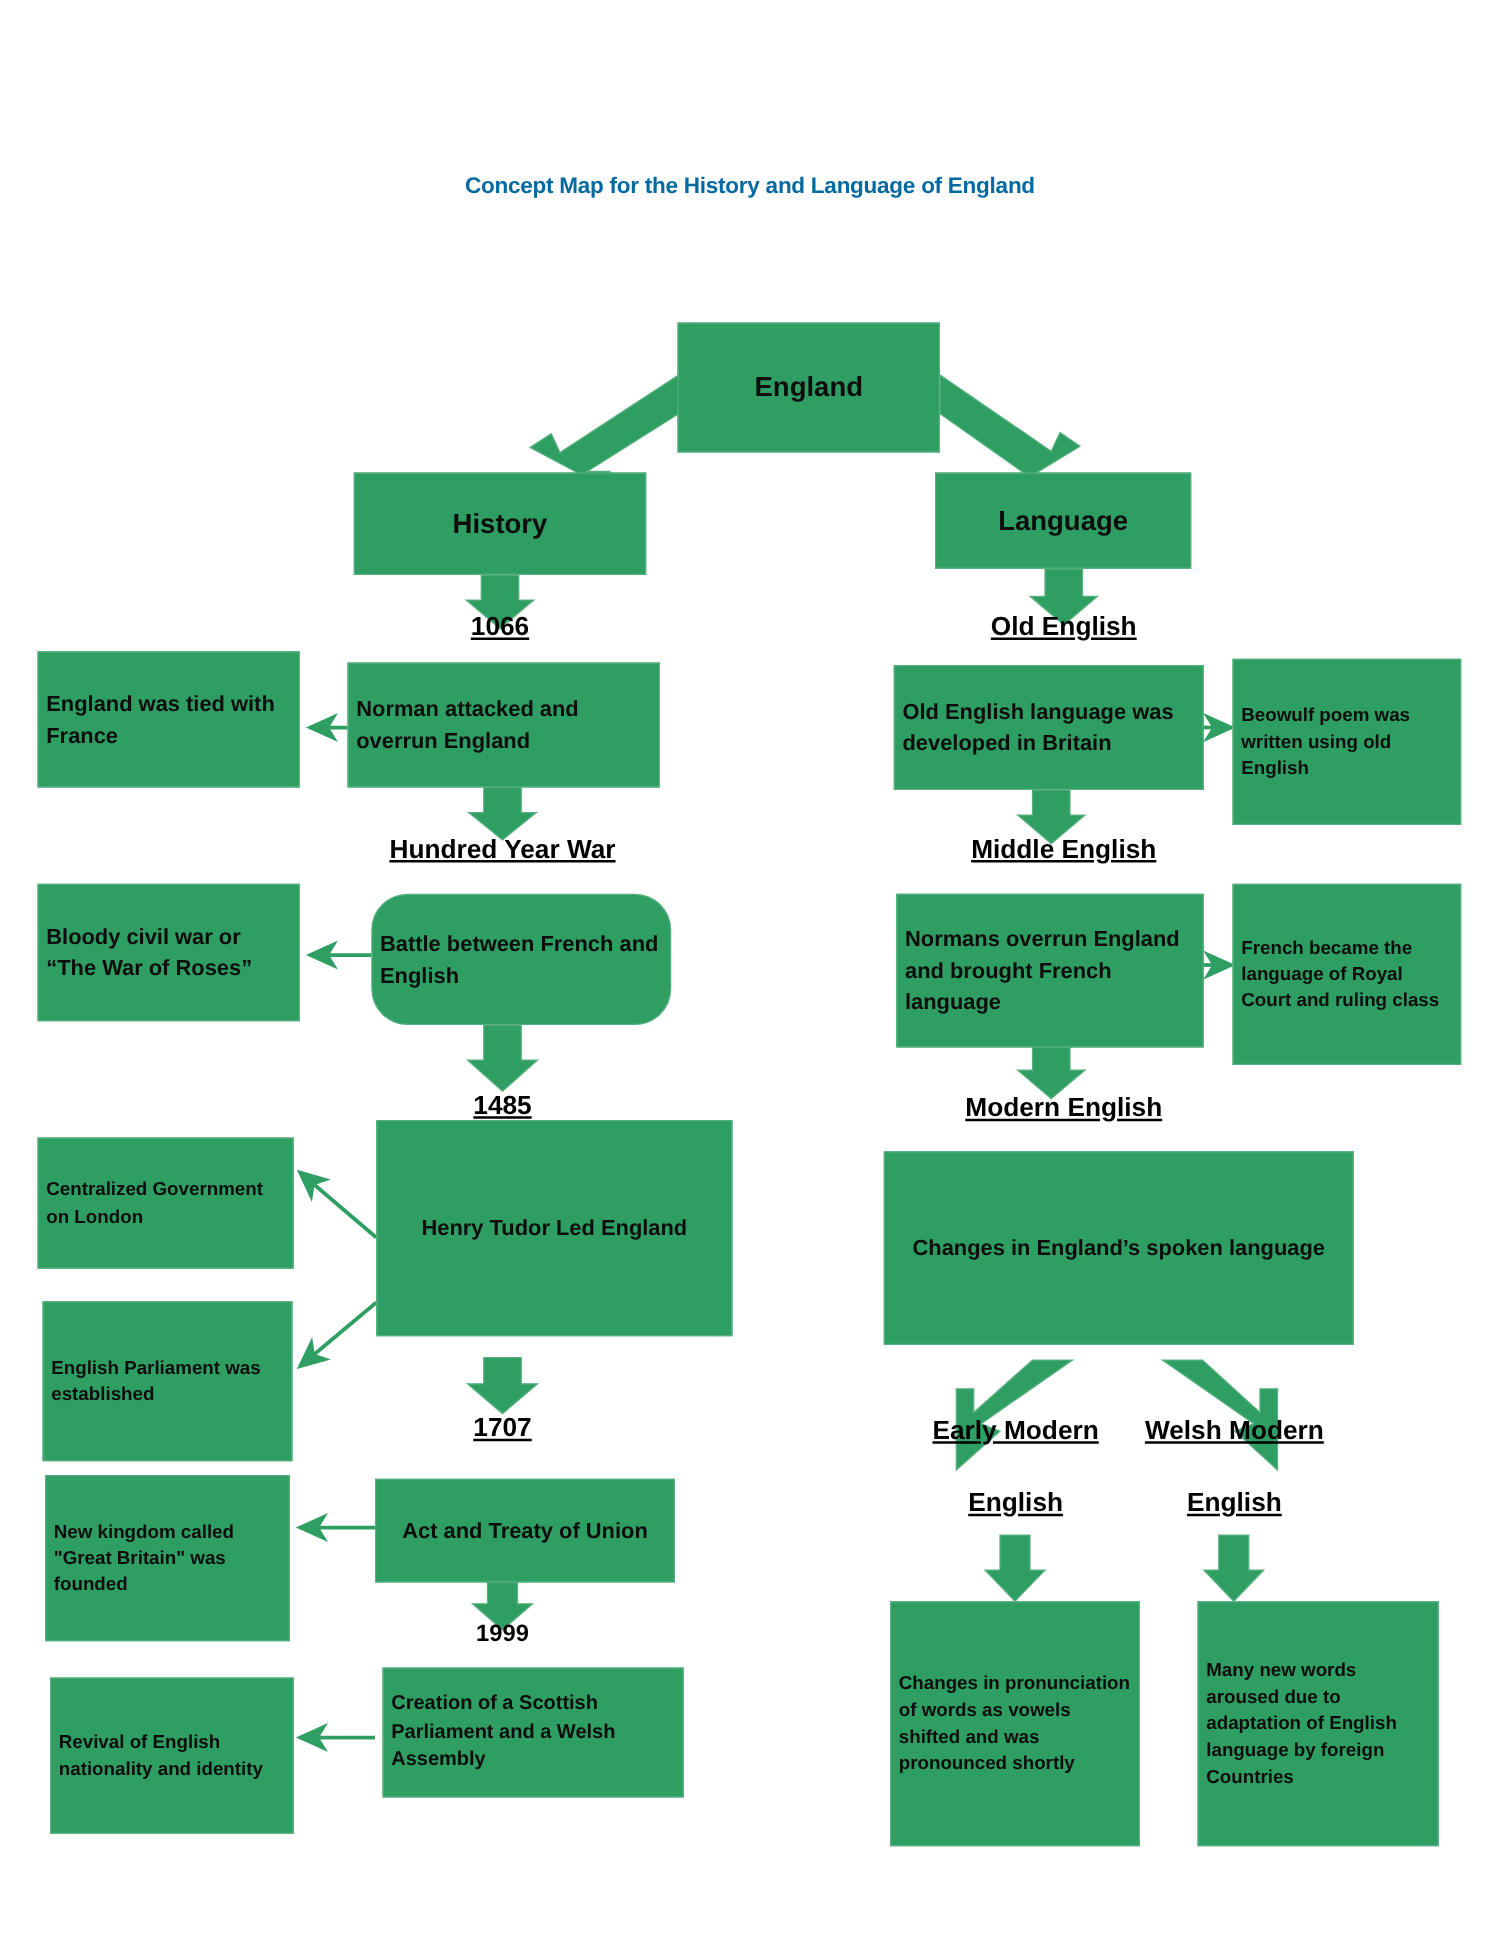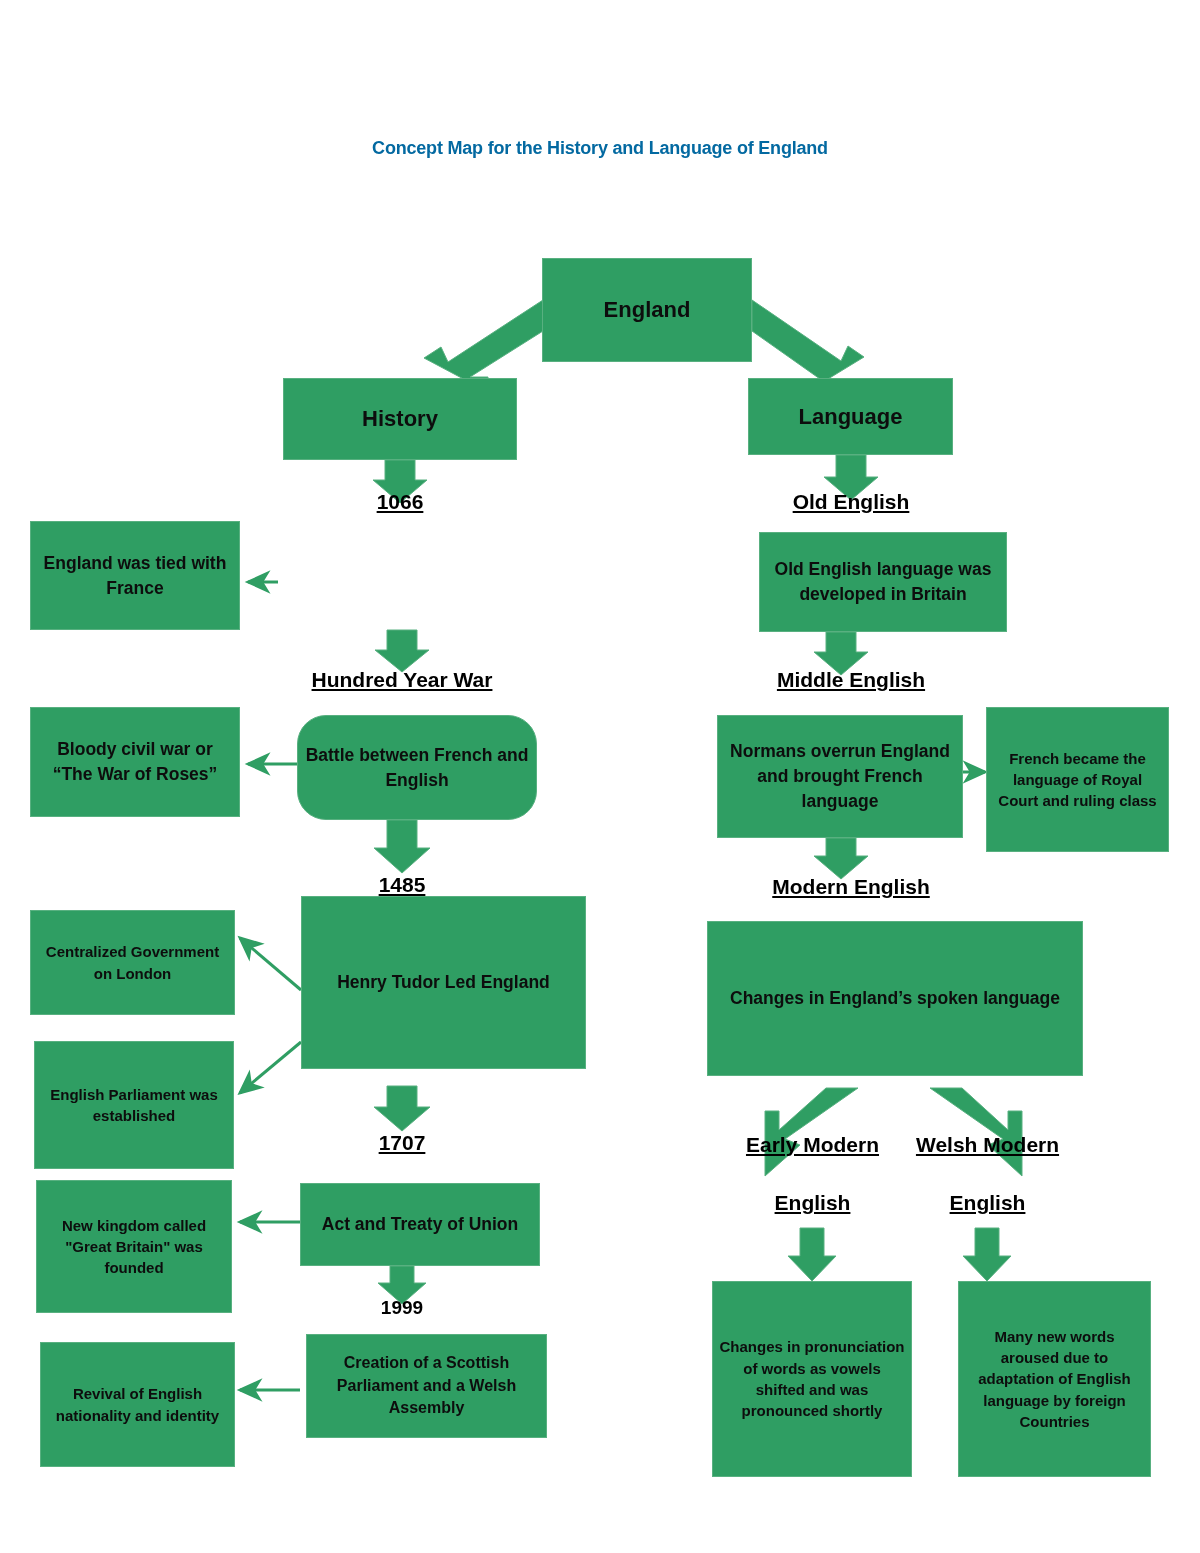--- a/index.html
+++ b/index.html
@@ -30,21 +30,21 @@
   }
   
   .box {
     position: absolute;
     background: #2f9e63;
     border: 1px solid #58b080;
     box-sizing: border-box;
     display: flex;
     align-items: center;
     justify-content: center;
-    text-align: center;
+    text-align: left;
     color: #0d0d0d;
     font-weight: bold;
     line-height: 1.42;
     padding: 2px 6px;
   }
   .box.big  { font-size: 22px; }
   .box.mid  { font-size: 17.5px; }
   .box.sml  { font-size: 16px; }
   .box.tiny { font-size: 15px; }
 
@@ -179,20 +179,23 @@
   <div class="box big" style="left:283px; top:378px; width:234px; height:82px;">
     <span>History</span>
   </div>
 
   <div class="box big" style="left:748px; top:378px; width:205px; height:77px;">
     <span>Language</span>
   </div>
 
   <div class="label lg" style="left:330px; top:490px; width:140px;">1066</div>
 
+  <div class="box mid" style="left:278px; top:530px; width:250px; height:100px;">
+    <span>Norman attacked and overrun England</span>
+  </div>
 
   <div class="box mid" style="left:30px; top:521px; width:210px; height:109px;">
     <span>England was tied with France</span>
   </div>
 
   <div class="label lg" style="left:272px; top:668px; width:260px;">Hundred Year War</div>
 
   <div class="box mid" style="left:297px; top:715px; width:240px; height:105px;border-radius:29px;">
     <span>Battle between French and English</span>
   </div>
@@ -230,24 +233,27 @@
   <div class="box sml" style="left:306px; top:1334px; width:241px; height:104px;">
     <span>Creation of a Scottish Parliament and a Welsh Assembly</span>
   </div>
 
   <div class="box tiny" style="left:40px; top:1342px; width:195px; height:125px;">
     <span>Revival of English nationality and identity</span>
   </div>
 
   <div class="label lg" style="left:761px; top:490px; width:180px;">Old English</div>
 
-  <div class="box mid" style="left:715px; top:532px; width:248px; height:100px;margin-left:44px;">
+  <div class="box mid" style="left:715px; top:532px; width:248px; height:100px;">
     <span>Old English language was developed in Britain</span>
   </div>
 
+  <div class="box tiny" style="left:986px; top:527px; width:183px; height:133px;">
+    <span>Beowulf poem was written using old English</span>
+  </div>
 
   <div class="label lg" style="left:751px; top:668px; width:200px;">Middle English</div>
 
   <div class="box mid" style="left:717px; top:715px; width:246px; height:123px;">
     <span>Normans overrun England and brought French language</span>
   </div>
 
   <div class="box tiny" style="left:986px; top:707px; width:183px; height:145px;">
     <span>French became the language of Royal Court and ruling class</span>
   </div>

